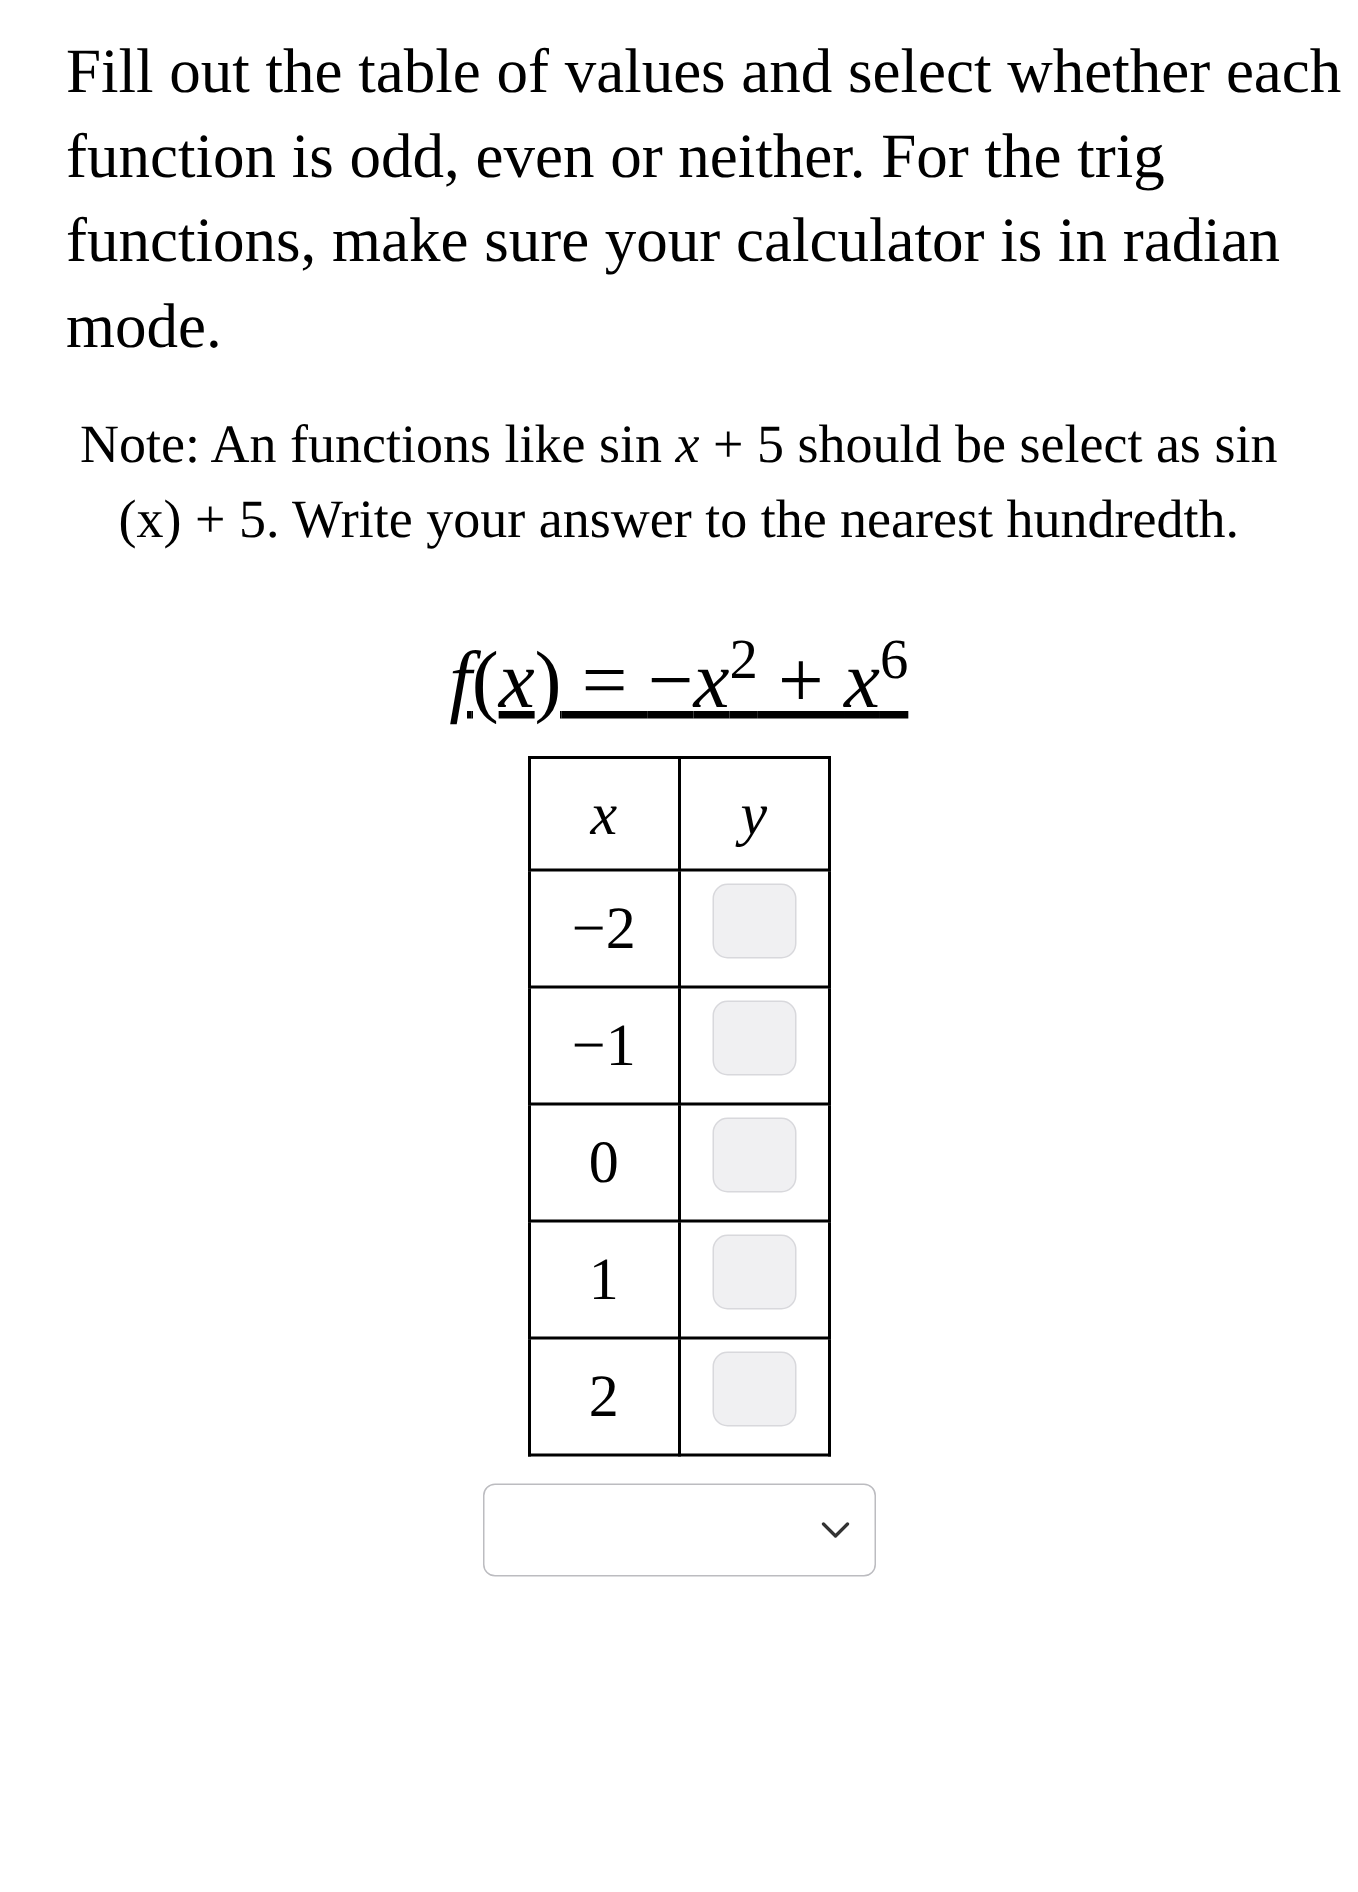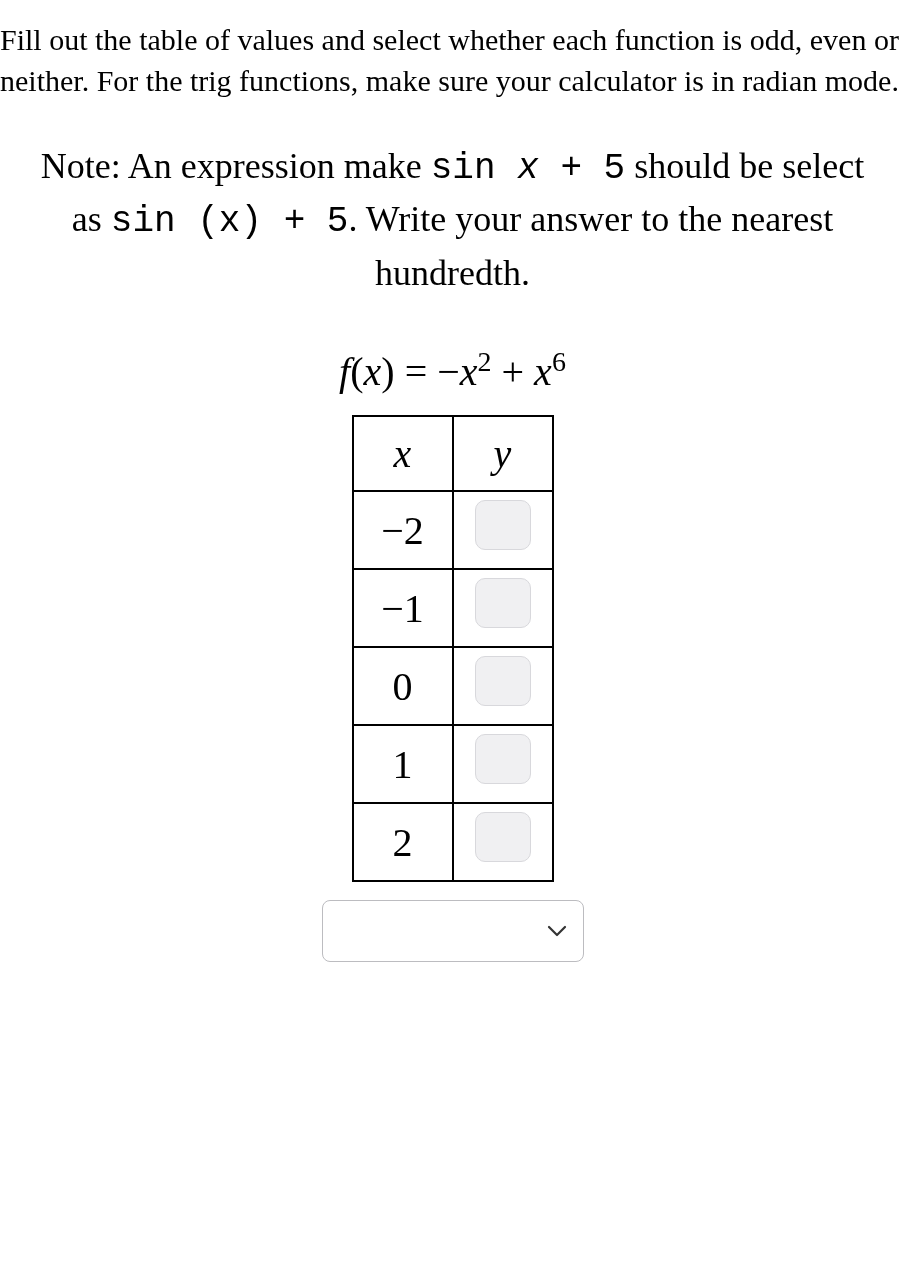--- a/index.html
+++ b/index.html
@@ -9,43 +9,45 @@
   }
   body {
     font-family: Georgia, 'Times New Roman', serif;
     font-size: 40px;
     color: #000;
     background: #fff;
     width: 905px;
     padding: 20px 0 40px 0;
   }
   .instructions {
-    font-size: 30px;
+    font-size: 42px;
     line-height: 1.35;
-    margin-bottom: 40px;
+    margin-bottom: 24px;
     text-align: left;
+    padding-left: 44px;
   }
   .note {
     font-size: 36px;
     line-height: 1.4;
     text-align: center;
     margin: 0 40px 50px 40px;
   }
   .math {
-    font-family: Liberation Mono, monospace;
+    font-family: Liberation Serif, serif;
     font-style: italic;
   }
   .math .rm {
     font-style: normal;
   }
   .func-eq {
     text-align: center;
-    font-size: 40px;
+    font-size: 54px;
     margin-bottom: 20px;
     font-family: 'Times New Roman', serif;
+    text-decoration: underline;
   }
   .func-eq .fx {
     font-style: italic;
   }
   .func-eq .op {
     font-style: normal;
   }
   .sup {
     font-size: 0.7em;
     vertical-align: super;
@@ -110,21 +112,21 @@
     height: 100%;
     display: block;
   }
 </style>
 </head>
 <body>
 
 <div class="instructions">Fill out the table of values and select whether each function is odd, even or neither. For the trig functions, make sure your calculator is in radian mode.</div>
 
 <div class="note">
-  <span>Note: An expression make </span><span class="math"><span class="rm">sin</span> <span>x</span><span class="rm"> + 5</span></span><span> should be select as </span><span class="math"><span class="rm">sin</span> <span class="rm">(x)</span><span class="rm"> + 5</span></span><span>. Write your answer to the nearest hundredth.</span>
+  <span>Note: An functions like </span><span class="math"><span class="rm">sin</span> <span>x</span><span class="rm"> + 5</span></span><span> should be select as </span><span class="math"><span class="rm">sin</span> <span class="rm">(x)</span><span class="rm"> + 5</span></span><span>. Write your answer to the nearest hundredth.</span>
 </div>
 
 <div class="func-eq">
   <span class="fx">f</span><span class="op">(</span><span class="fx">x</span><span class="op">)</span><span class="op"> = </span><span class="op">−</span><span class="fx">x</span><span class="sup">2</span><span class="op"> + </span><span class="fx">x</span><span class="sup">6</span>
 </div>
 
 <div class="table-wrap">
   <table>
     <tbody>
         <tr>

